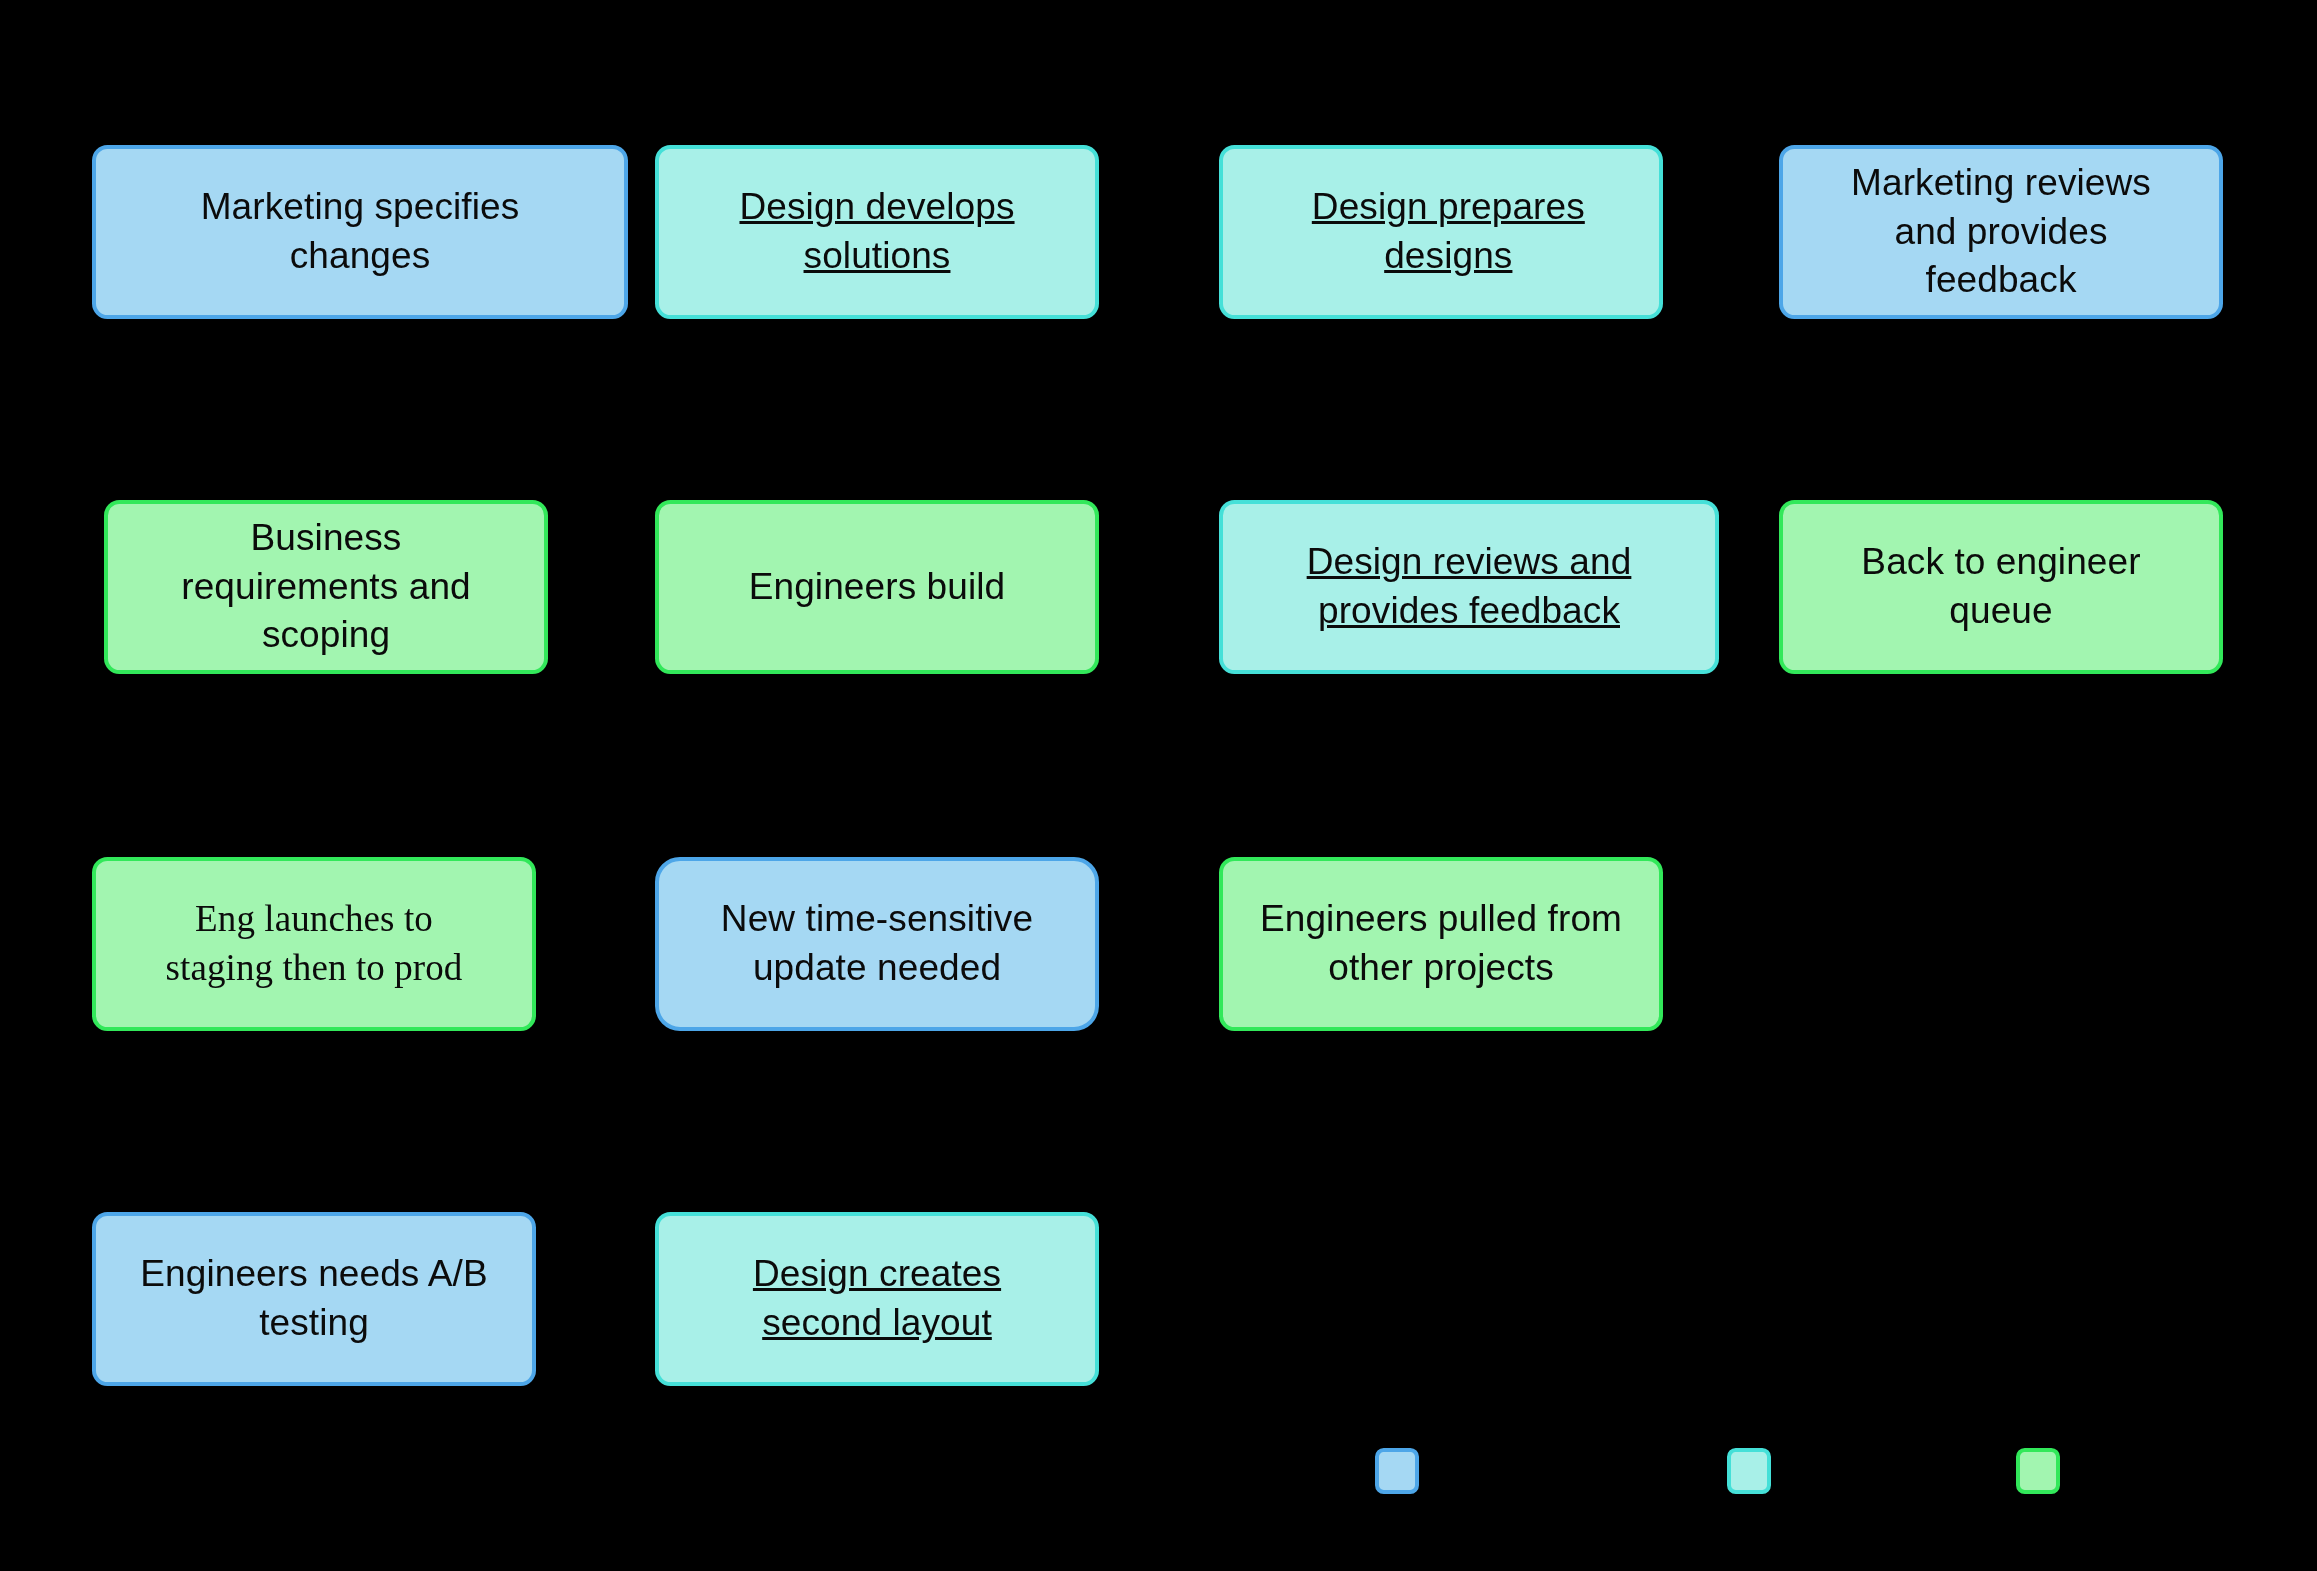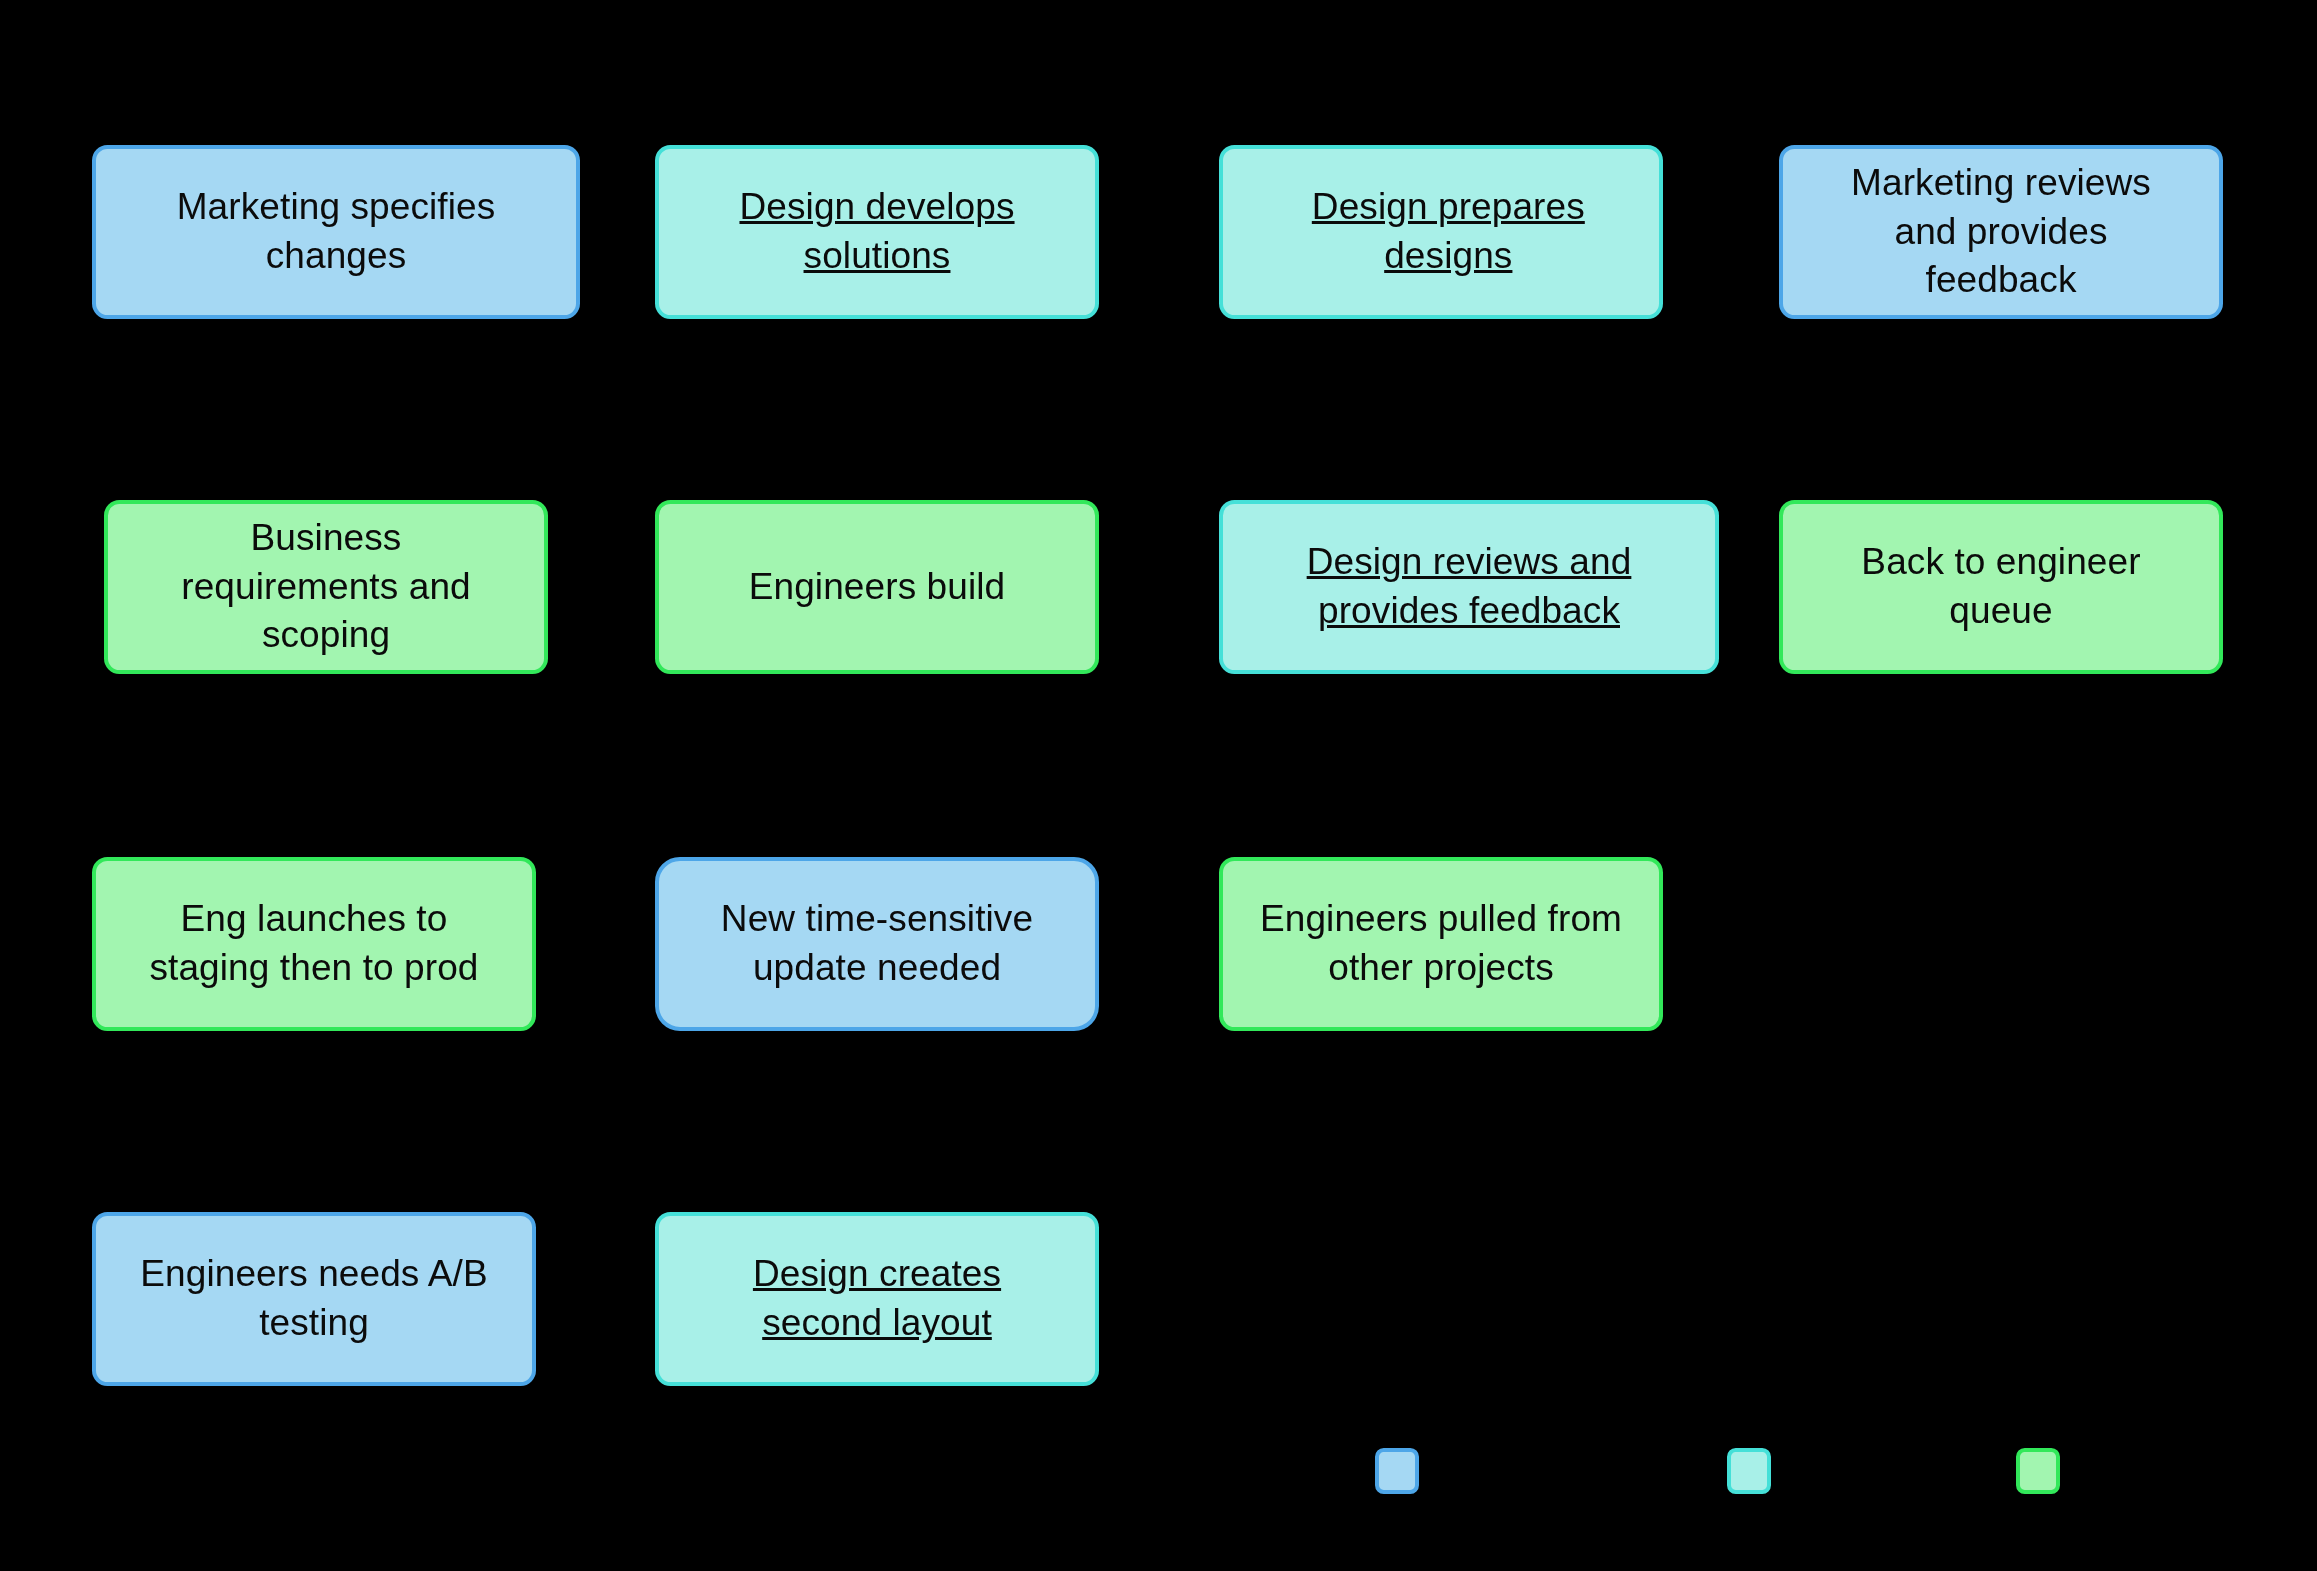--- a/index.html
+++ b/index.html
@@ -71,21 +71,21 @@
     border-radius: 8.7px;
     border-style: solid;
     border-width: 4.8px;
   }
 </style>
 </head>
 <body style="background: rgb(0, 0, 0);">
 
 <div id="canvas">
   <div id="nodes-layer">
-      <div class="node v-marketing" style="left: 92px; top: 145px; width: 488px; height: 174px;">
+      <div class="node v-marketing" style="left: 92px; top: 145px; width: 536px; height: 174px;">
         <span class="node-label">Marketing specifies
 changes</span>
       </div>
       <div class="node v-design" style="left: 655px; top: 145px; width: 444px; height: 174px;">
         <span class="node-label">Design develops
 solutions</span>
       </div>
       <div class="node v-design" style="left: 1219px; top: 145px; width: 444px; height: 174px; padding-left: 32px;">
         <span class="node-label">Design prepares
 designs</span>
@@ -104,21 +104,21 @@
         <span class="node-label">Engineers build</span>
       </div>
       <div class="node v-design" style="left: 1219px; top: 500px; width: 500px; height: 174px;">
         <span class="node-label">Design reviews and
 provides feedback</span>
       </div>
       <div class="node v-engineering" style="left: 1779px; top: 500px; width: 444px; height: 174px;">
         <span class="node-label">Back to engineer
 queue</span>
       </div>
-      <div class="node v-engineering" style="left: 92px; top: 857px; width: 444px; height: 174px;">
+      <div class="node v-engineering" style="left: 92px; top: 857px; width: 444px; height: 174px; font-family: Liberation Serif, serif;">
         <span class="node-label">Eng launches to
 staging then to prod</span>
       </div>
       <div class="node v-marketing" style="left: 655px; top: 857px; width: 444px; height: 174px; border-radius: 25px;">
         <span class="node-label">New time-sensitive
 update needed</span>
       </div>
       <div class="node v-engineering" style="left: 1219px; top: 857px; width: 444px; height: 174px; align-items: center;">
         <span class="node-label">Engineers pulled from
 other projects</span>

